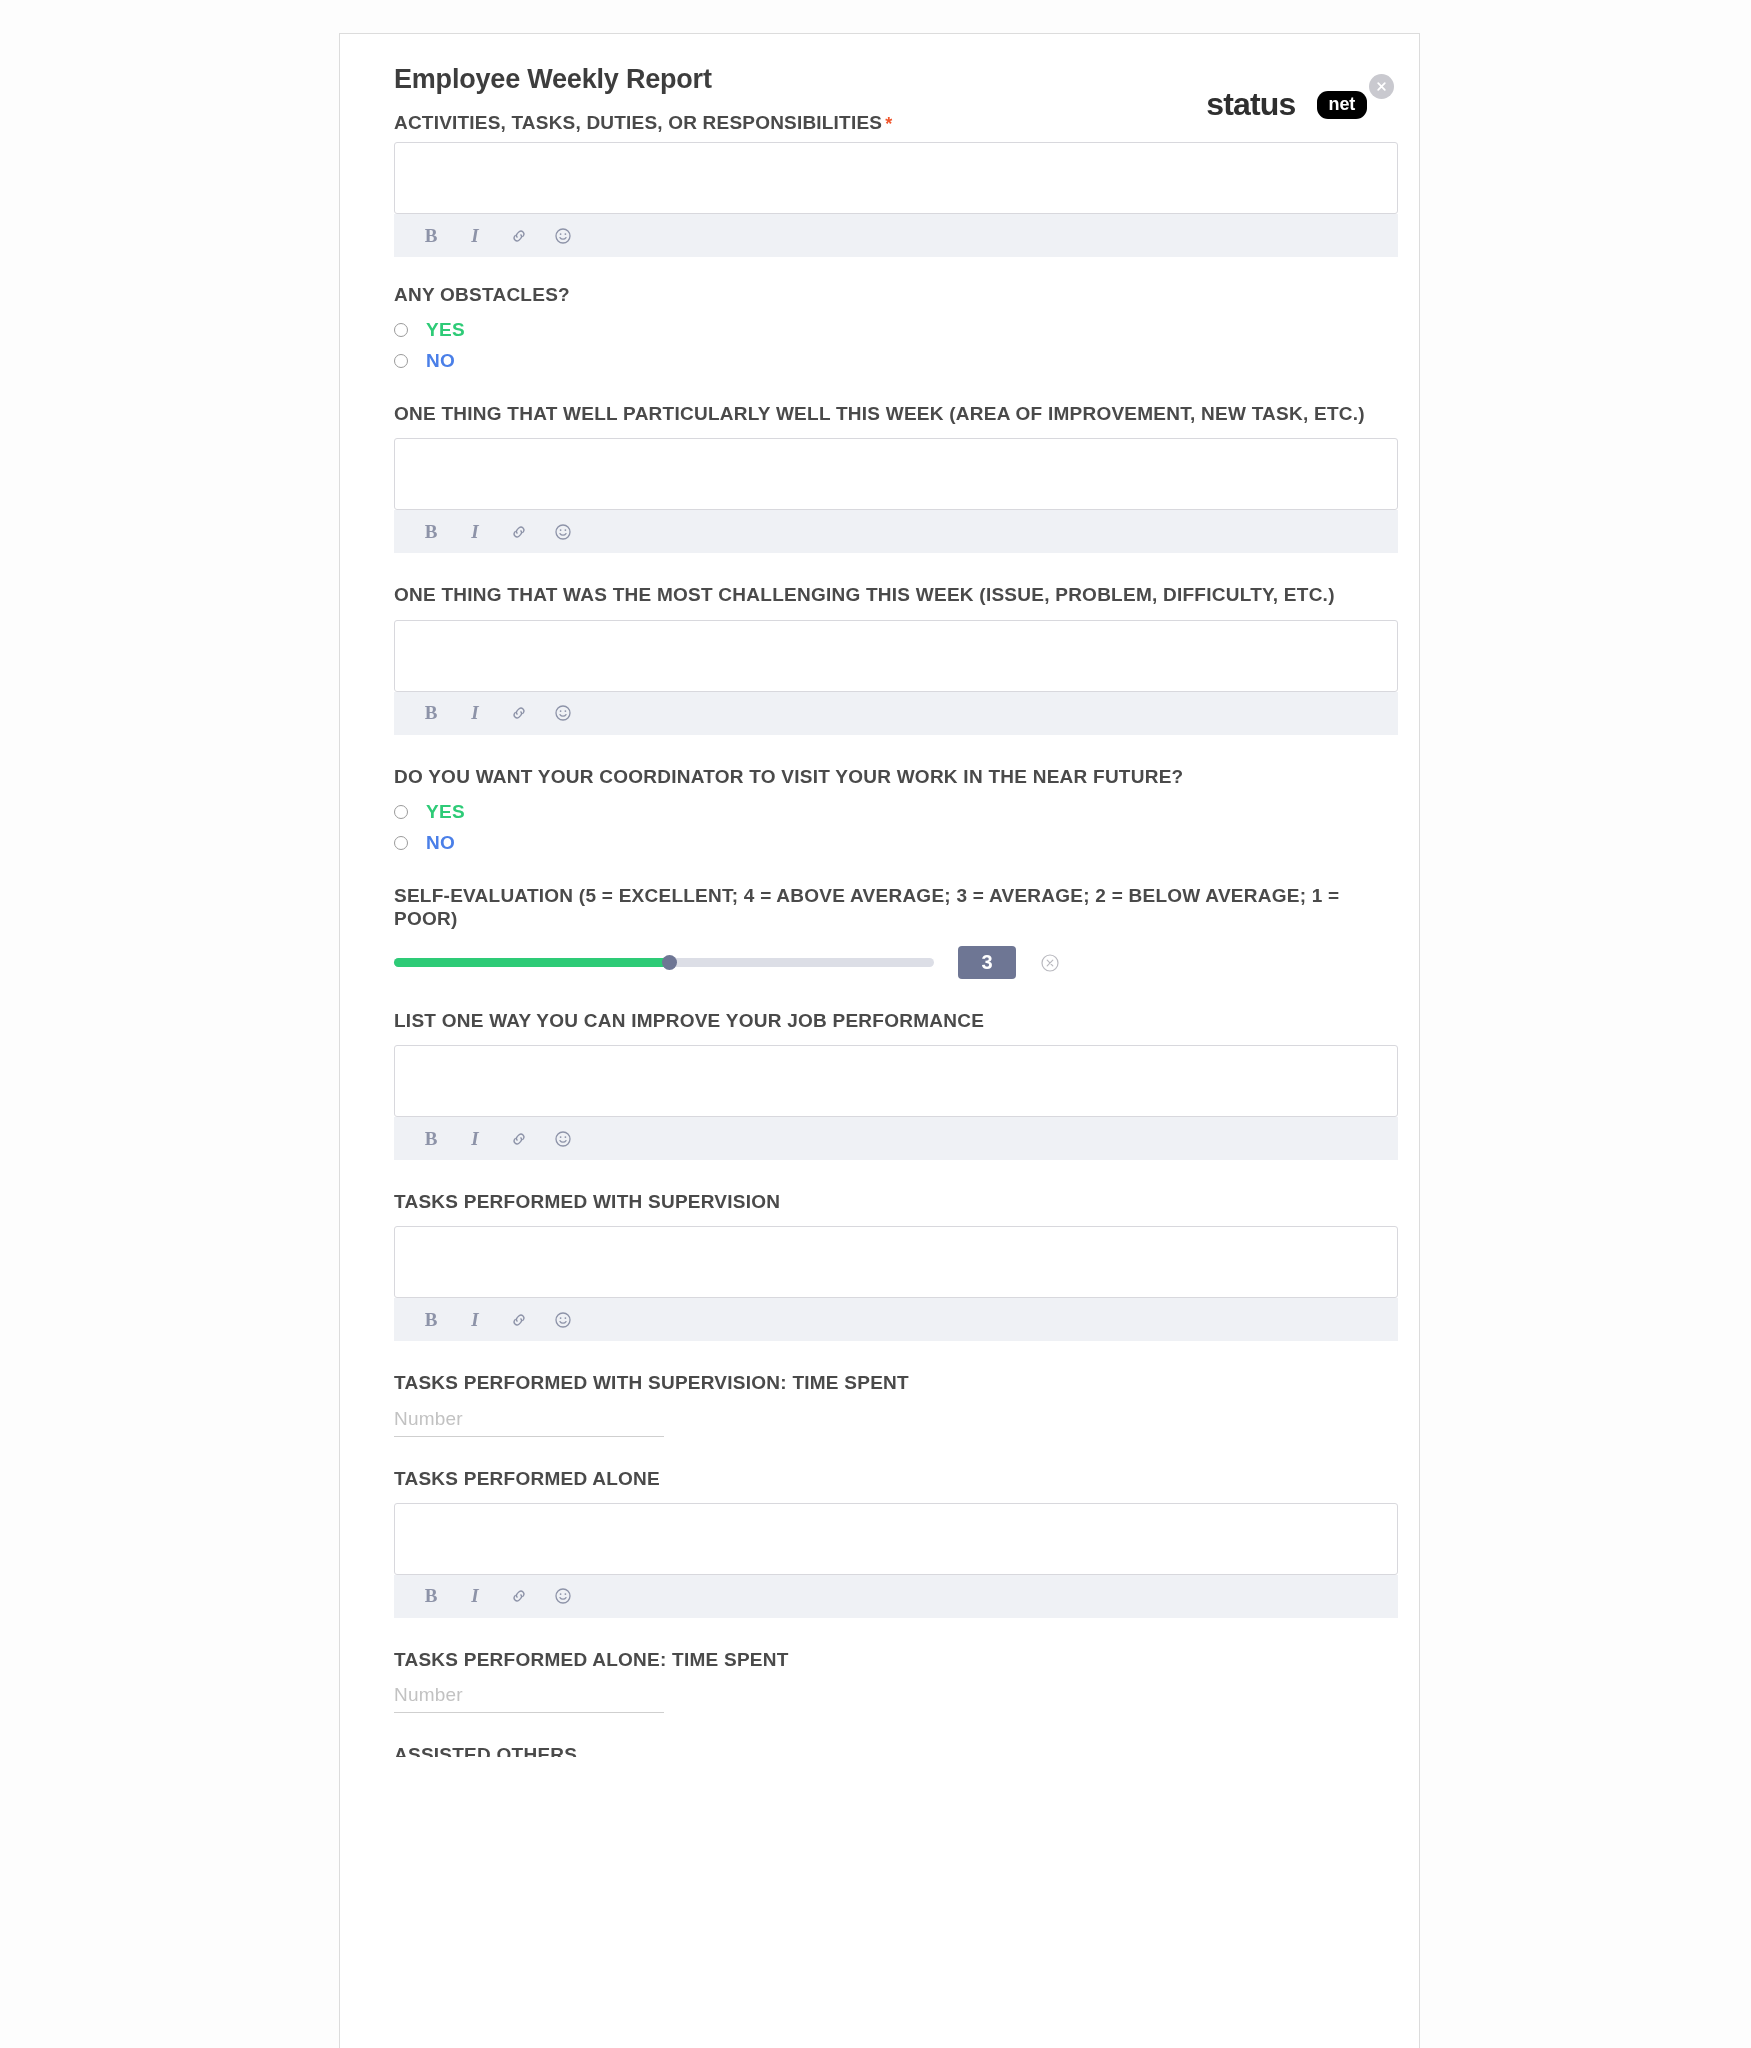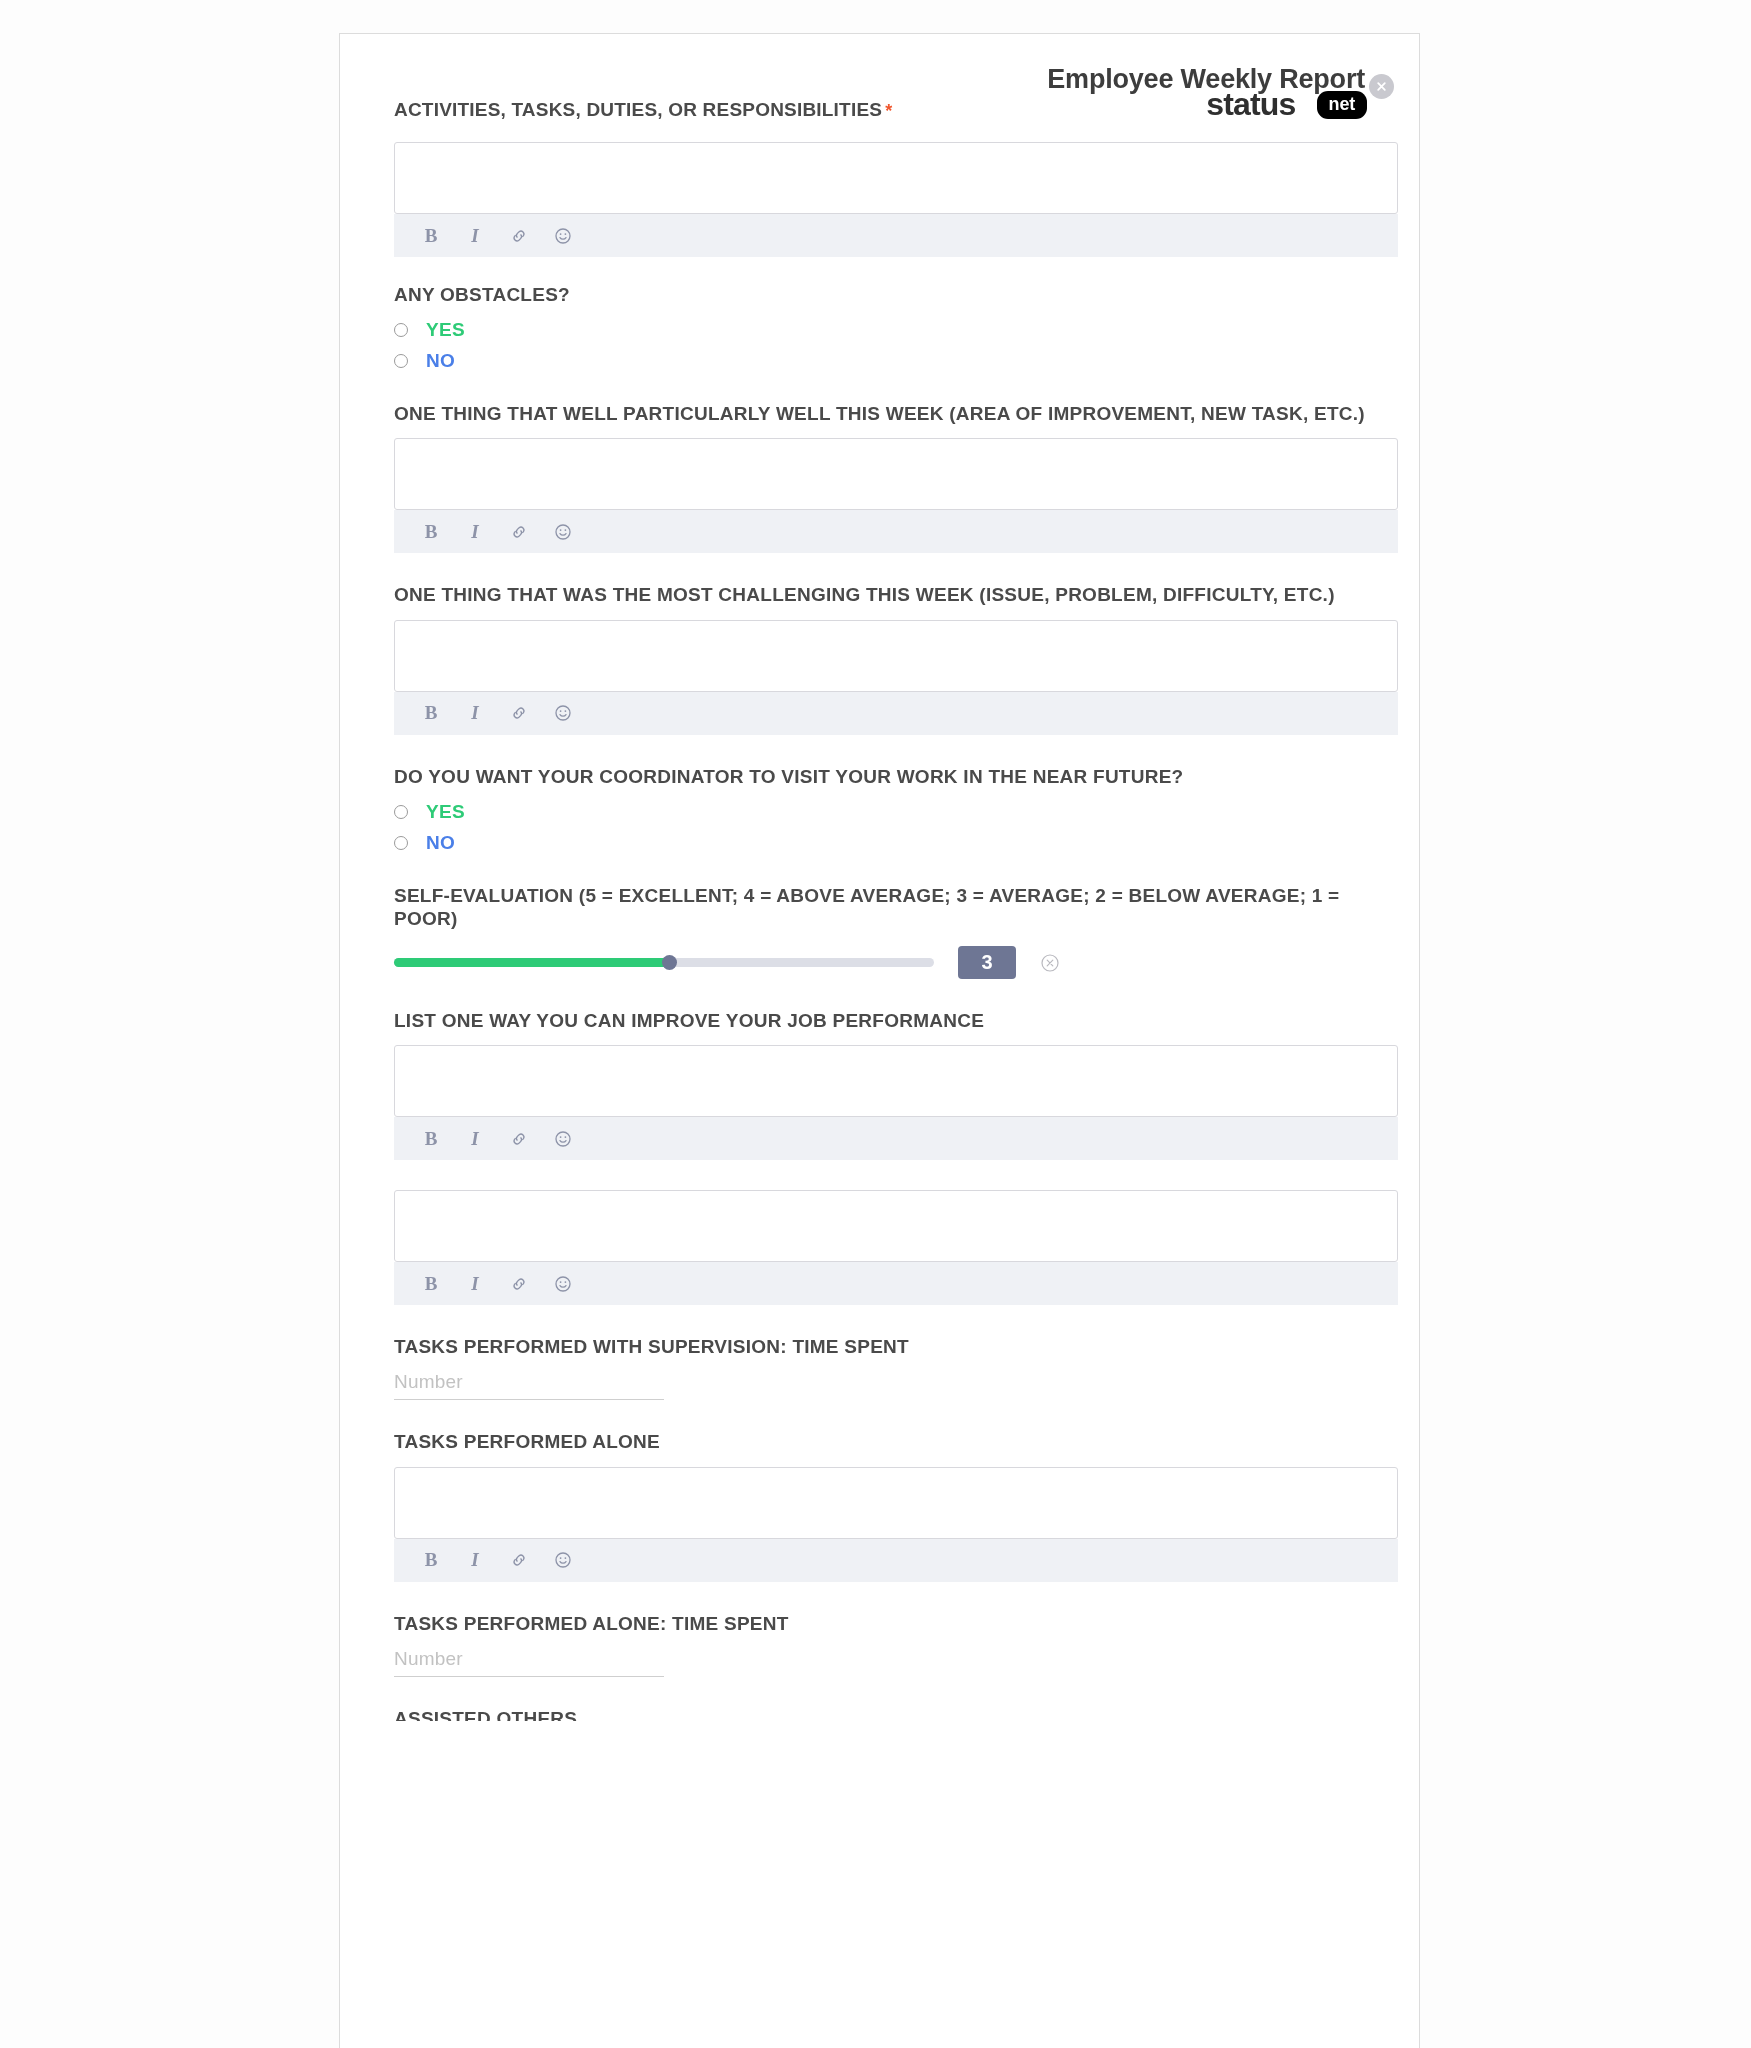--- a/index.html
+++ b/index.html
@@ -39,23 +39,22 @@
   
   .header {
     position: relative;
     height: 78px;
   }
   .form-title {
     font-size: 27px;
     font-weight: bold;
     color: #3d3d3d;
     letter-spacing: -0.2px;
-    margin: 0 0 5px 0;
+    margin: 0 0 18px 0;
     line-height: 1.12;
-    text-align: right;
   }
   .form-subtitle {
     font-size: 19px;
     font-weight: bold;
     color: #4a4a4a;
     letter-spacing: 0.2px;
     margin: 0;
     line-height: 1.15;
   }
   .required-star {
@@ -426,20 +425,21 @@
                   </g>
                   <circle cx="6.6" cy="7.1" r="0.9" fill="#8d93a8"></circle>
                   <circle cx="11.4" cy="7.1" r="0.9" fill="#8d93a8"></circle>
                 </svg>
             </span>
           </div>
         </div>
       </div>
 
       <div class="field tight">
+        <div class="field-label">TASKS PERFORMED WITH SUPERVISION</div>
         <div class="editor">
           <div class="editor-box"></div>
           <div class="editor-toolbar">
             <span class="tb-icon tb-bold">B</span>
             <span class="tb-icon tb-italic">I</span>
             <span class="tb-icon">
               <svg width="18" height="18" viewBox="0 0 18 18">
                   <g fill="none" stroke="#8d93a8" stroke-width="1.3">
                     <path d="M7.4 10.6 a3 3 0 0 1 0-4.2 l1.7-1.7 a3 3 0 0 1 4.2 4.2 l-1 1"></path>
                     <path d="M10.6 7.4 a3 3 0 0 1 0 4.2 l-1.7 1.7 a3 3 0 0 1-4.2-4.2 l1-1"></path>

